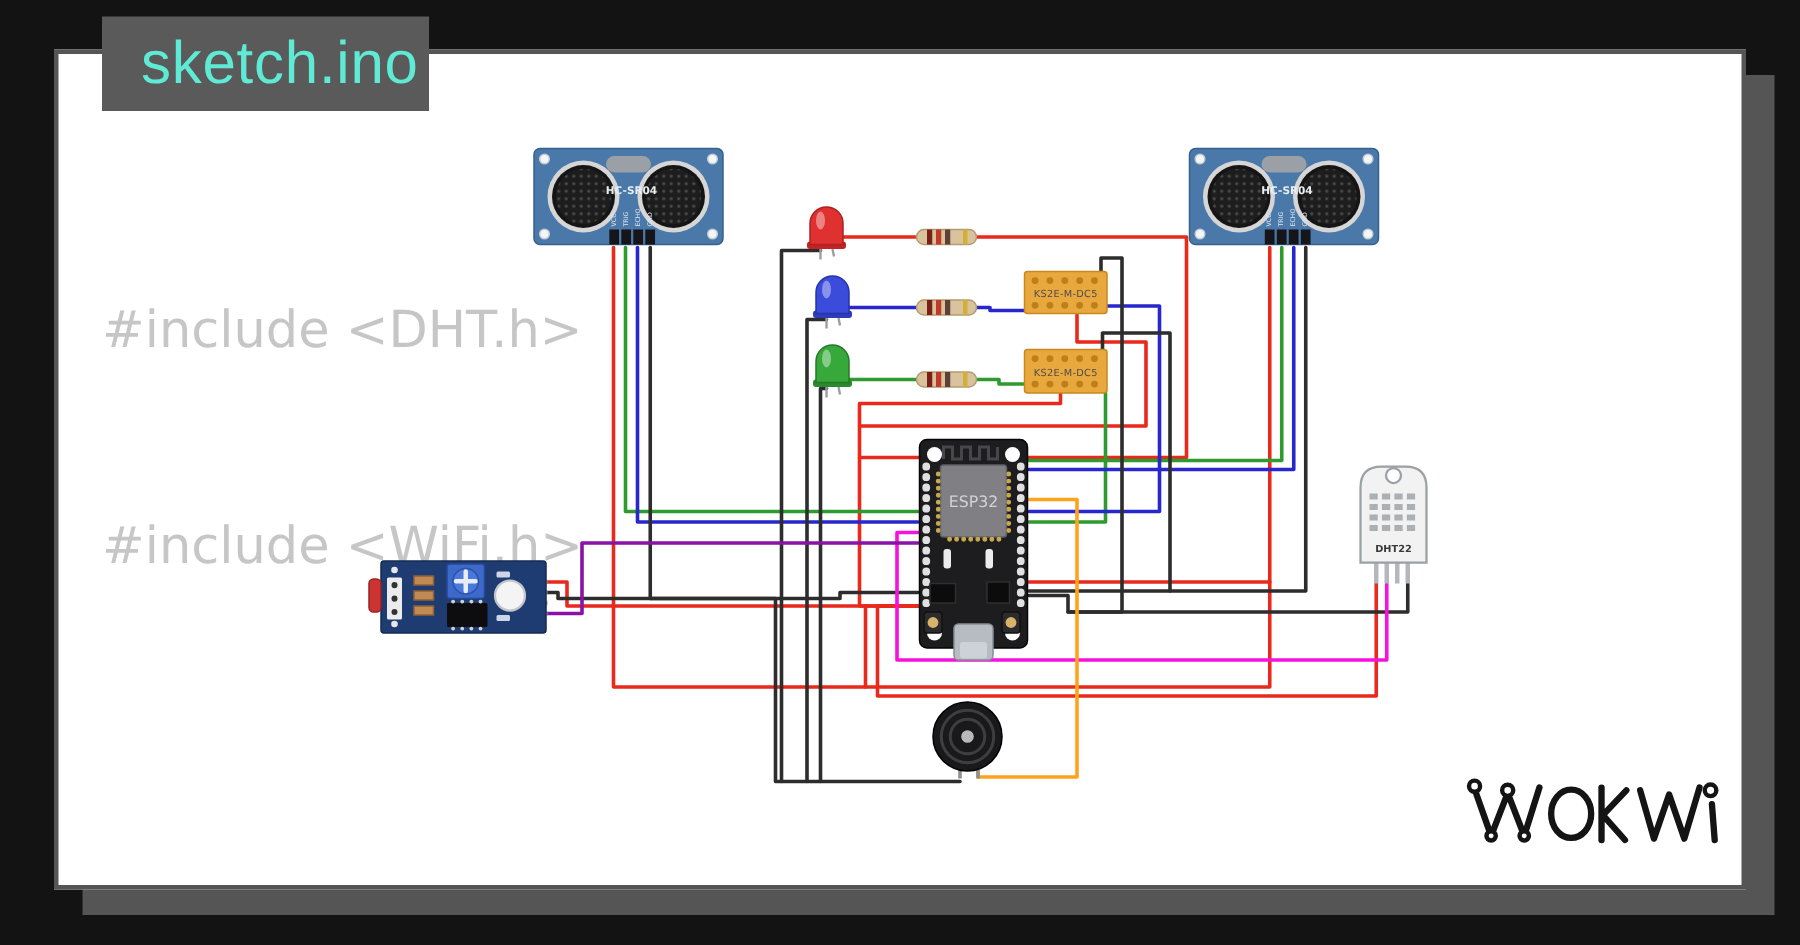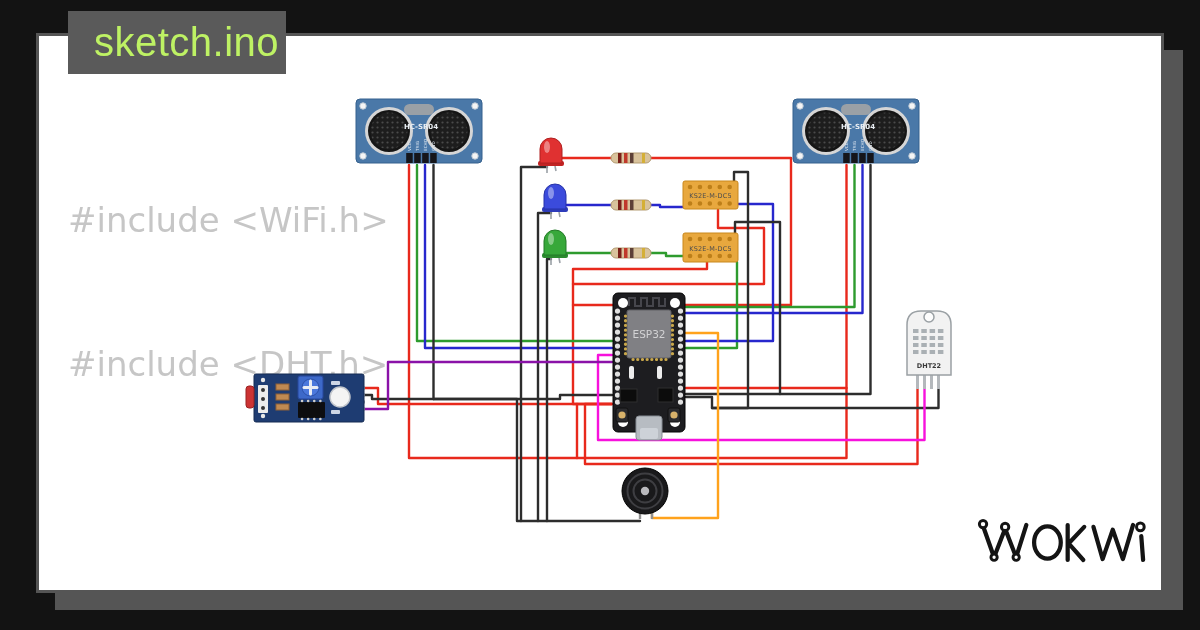--- a/index.html
+++ b/index.html
@@ -2,21 +2,21 @@
 <html><head>
 <meta charset="utf-8">
 <style>
   html,body{margin:0;padding:0;width:1200px;height:630px;overflow:hidden;
     background:#131313;font-family:"Liberation Sans",sans-serif;}
   .stage{position:relative;width:1200px;height:630px;}
   .card-shadow{position:absolute;left:55px;top:50px;width:1128px;height:560px;background:#555;}
   .card{position:absolute;left:36px;top:33px;width:1128px;height:560px;background:#fff;
     border:3px solid #555;box-sizing:border-box;overflow:hidden;}
   .title-box{position:absolute;left:68px;top:11px;width:218px;height:63px;background:#5a5a5a;
-    color:#bef264;font-size:40px;line-height:63px;padding-left:26px;box-sizing:border-box;
+    color:#5eead4;font-size:40px;line-height:63px;padding-left:26px;box-sizing:border-box;
     letter-spacing:0.5px;z-index:30;}
   .code{position:absolute;left:29px;top:64px;color:#c6c6c6;font-family:"DejaVu Sans",sans-serif;
     font-size:34px;line-height:48px;white-space:pre;z-index:1;}
   .code div{height:48px;}
   .circuit{position:absolute;left:-3px;top:-3px;z-index:2;}
   .w{fill:none;stroke-width:2.4;stroke-linecap:round;stroke-linejoin:round;}
   .wr{stroke:#e8291c}.wg{stroke:#2e9b2e}.wb{stroke:#2727cd}.wk{stroke:#2d2d2d}
   .wm{stroke:#f711dc}.wp{stroke:#8a12a8}.wo{stroke:#ffa21c}
   .uslbl{font-size:7px;font-weight:bold;fill:#e9eef3;font-family:"DejaVu Sans",sans-serif;}
   .pinlbl{font-size:4.2px;fill:#dfe8f2;font-family:"DejaVu Sans",sans-serif;}
@@ -25,22 +25,22 @@
   .dhtlbl{font-size:6.5px;font-weight:bold;fill:#3a3a3a;font-family:"DejaVu Sans",sans-serif;}
 </style>
 </head>
 <body>
 
 <div class="stage">
   <div class="card-shadow"></div>
 
   <div class="card">
     <div class="code">
+      <div>#include &lt;DHT.h&gt;</div>
       <div>#include &lt;WiFi.h&gt;</div>
-      <div>#include &lt;DHT.h&gt;</div>
       
       
       
       
       
       
       
       
     </div>
 

